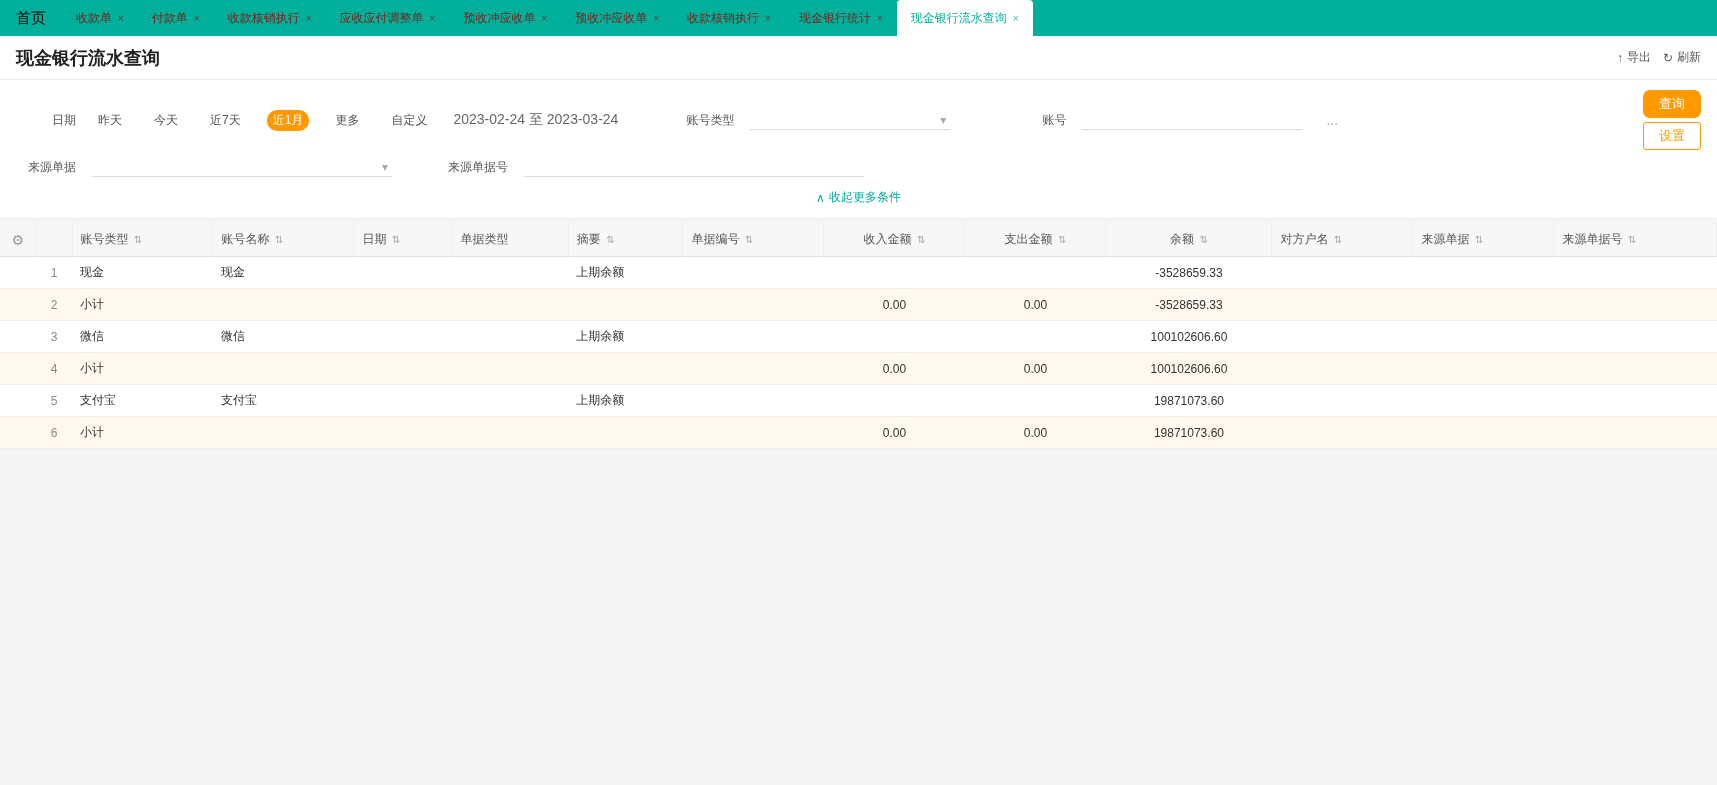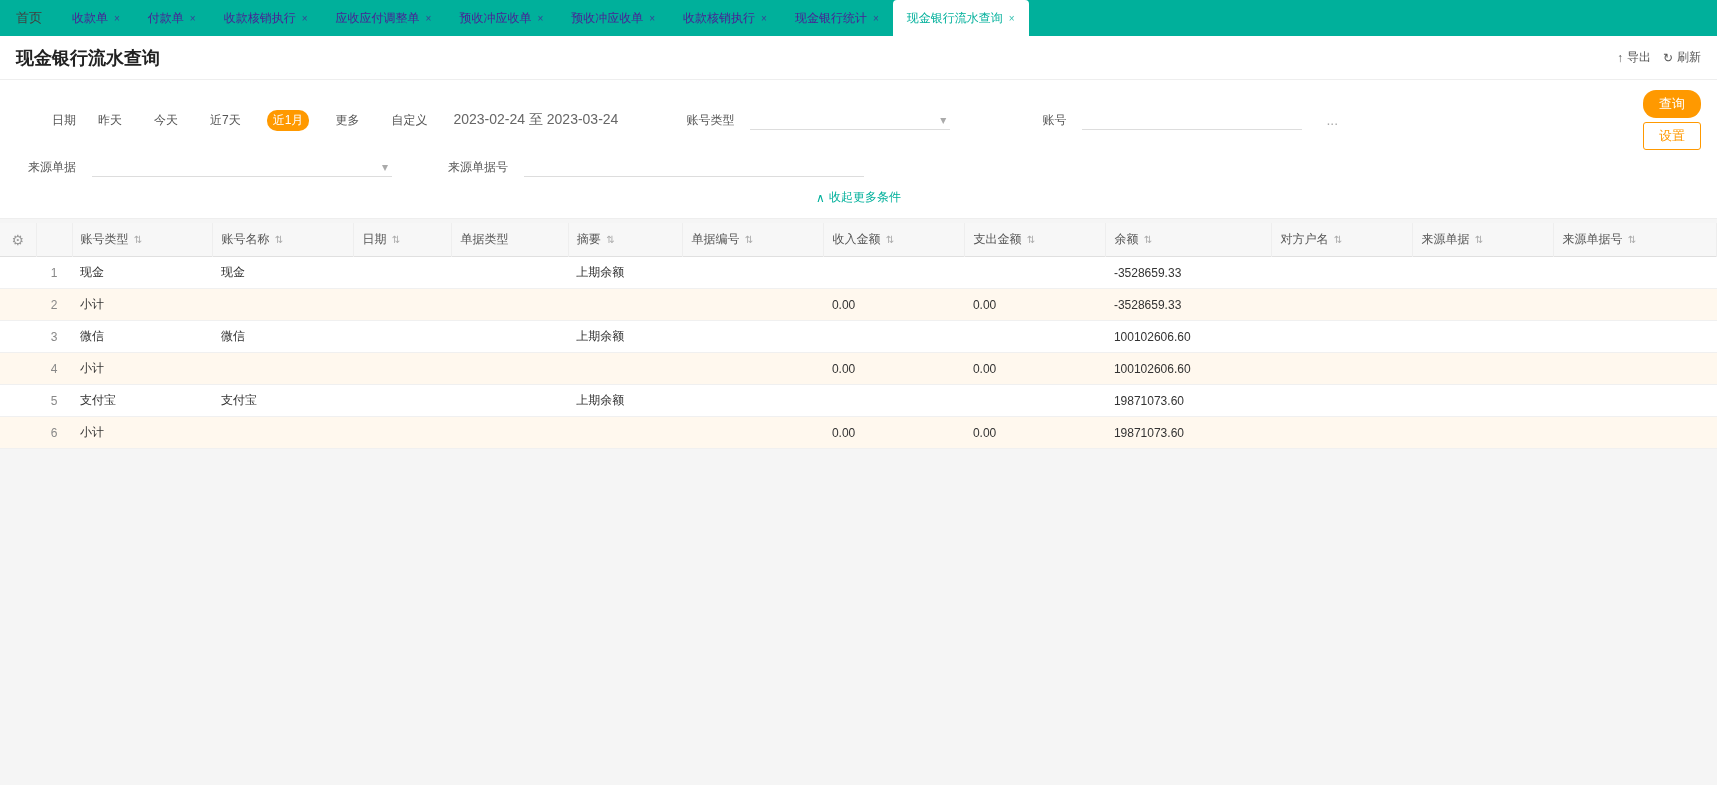--- a/index.html
+++ b/index.html
@@ -9,31 +9,31 @@
     .top-nav {
       display: flex;
       align-items: center;
       background: #00b09b;
       height: 36px;
       padding: 0 0;
       overflow: hidden;
     }
     .nav-home {
       padding: 0 16px;
-      color: #404040;
-      font-size: 13px;
+      color: #000000;
+      font-size: 15px;
       height: 100%;
       display: flex;
       align-items: center;
       cursor: pointer;
       white-space: nowrap;
     }
     .nav-tab {
       padding: 0 14px;
-      color: #4c1d95;
+      color: #7f1d1d;
       font-size: 12px;
       height: 100%;
       display: flex;
       align-items: center;
       cursor: pointer;
       white-space: nowrap;
       position: relative;
     }
     .nav-tab .close-x {
       margin-left: 6px;
@@ -148,21 +148,21 @@
     .filter-dots {
       color: #aaa;
       font-size: 14px;
       margin-left: 8px;
     }
     .query-btn {
       background: #f90;
       color: #fff;
       border: none;
       padding: 5px 16px;
-      border-radius: 13px;
+      border-radius: 7px;
       cursor: pointer;
       font-size: 13px;
     }
     .settings-btn {
       background: #fff;
       color: #f90;
       border: 1px solid #f90;
       padding: 4px 14px;
       border-radius: 3px;
       cursor: pointer;
@@ -219,21 +219,21 @@
       background: #fff8ee;
     }
     tbody td {
       padding: 7px 8px;
       color: #333;
       white-space: nowrap;
     }
     .col-num { width: 36px; text-align: center; color: #888; }
     .col-gear { width: 36px; text-align: center; }
     .gear-icon { font-size: 14px; color: #999; cursor: pointer; }
-    .num-right { text-align: left; }
+    .num-right { text-align: center; }
   </style>
 </head>
 <body>
 
 <nav class="top-nav">
   <div class="nav-home">首页</div>
   <div class="nav-tab">
     <span>收款单</span>
     <span class="close-x">×</span>
   </div>

